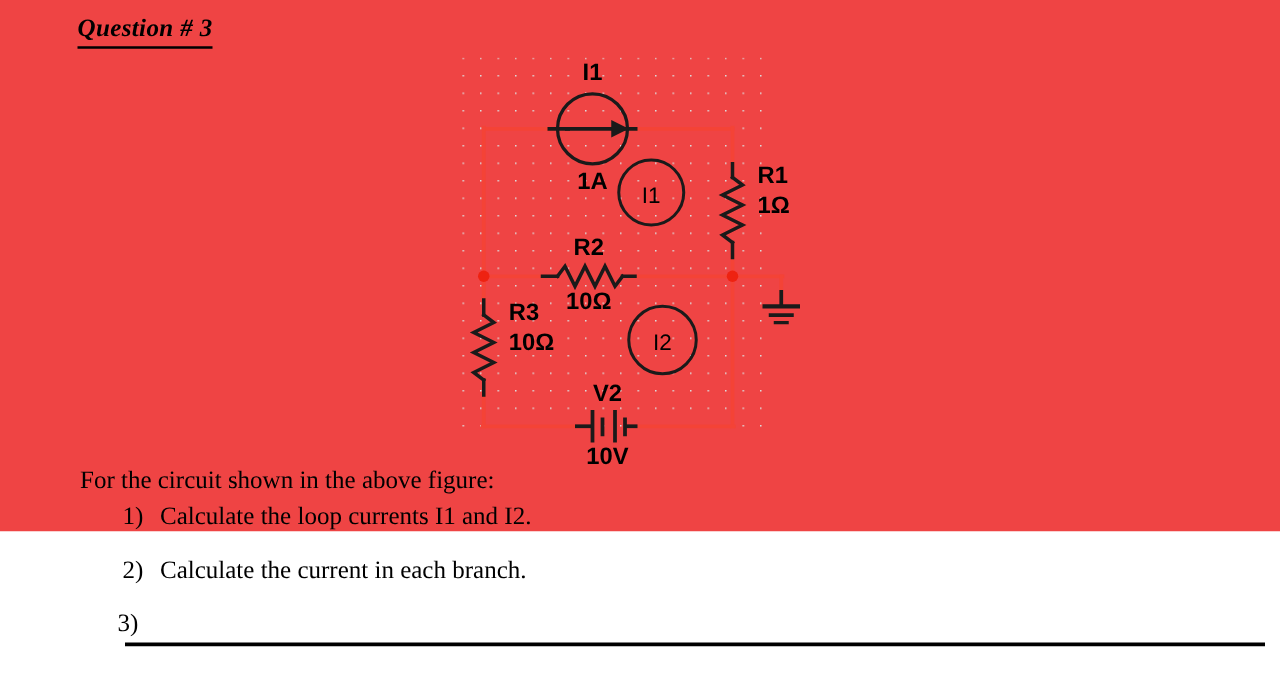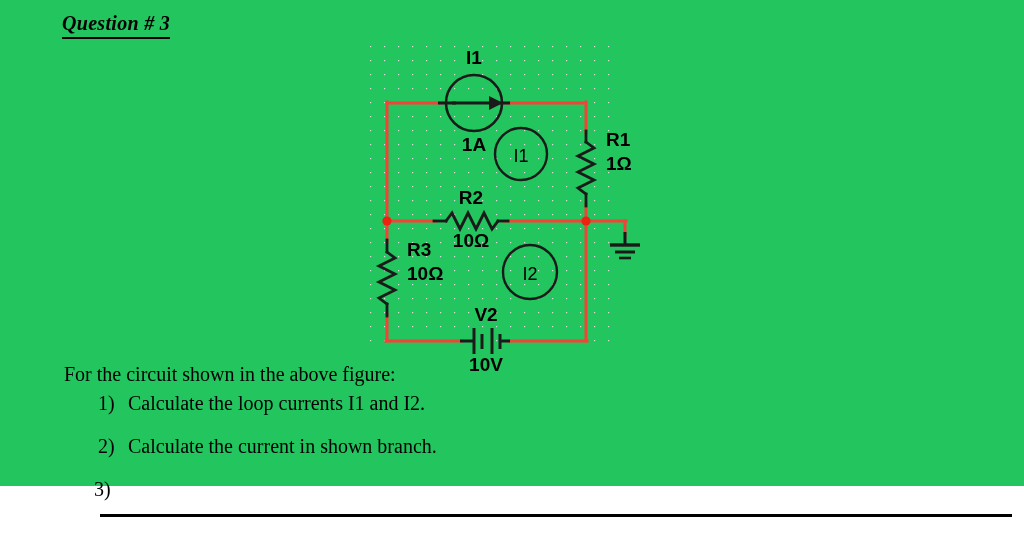--- a/index.html
+++ b/index.html
@@ -6,22 +6,22 @@
   html, body {
     margin: 0; padding: 0;
     width: 1024px; height: 549px;
     background: #ffffff;
     font-family: "Liberation Serif", serif;
     overflow: hidden;
   }
   #page {
     position: relative;
     width: 1024px;
-    height: 486px;
-    background: #22c55e;
+    height: 425px;
+    background: #ef4444;
     text-decoration: underline;
   }
 
   
   #question-title {
     position: absolute;
     left: 62px;
     top: 12px;
     font-family: "Liberation Serif", serif;
     font-weight: bold;
@@ -40,21 +40,21 @@
     top: 46px;
     width: 360px;
     height: 346px;
   }
   #circuit-svg { display: block; }
 
   
   #prompt-block {
     position: absolute;
     left: 64px;
-    top: 361px;
+    top: 371px;
     width: 950px;
     color: #000000;
   }
   #prompt-lead {
     font-size: 20px;
     line-height: 26px;
     white-space: nowrap;
   }
   .q-item {
     display: flex;
@@ -200,21 +200,21 @@
 
     <div id="prompt-lead">For the circuit shown in the above figure:</div>
 
     <div class="q-item" id="q-item-1">
       <span class="q-marker">1)</span>
       <span class="q-text">Calculate the loop currents I1 and I2.</span>
     </div>
 
     <div class="q-item" id="q-item-2">
       <span class="q-marker">2)</span>
-      <span class="q-text">Calculate the current in shown branch.</span>
+      <span class="q-text">Calculate the current in each branch.</span>
     </div>
 
     <div class="q-item" id="q-item-3">
       <span class="q-marker">3)</span>
     </div>
   </div>
 
   <div id="footer-rule"></div>
 </div>
 

